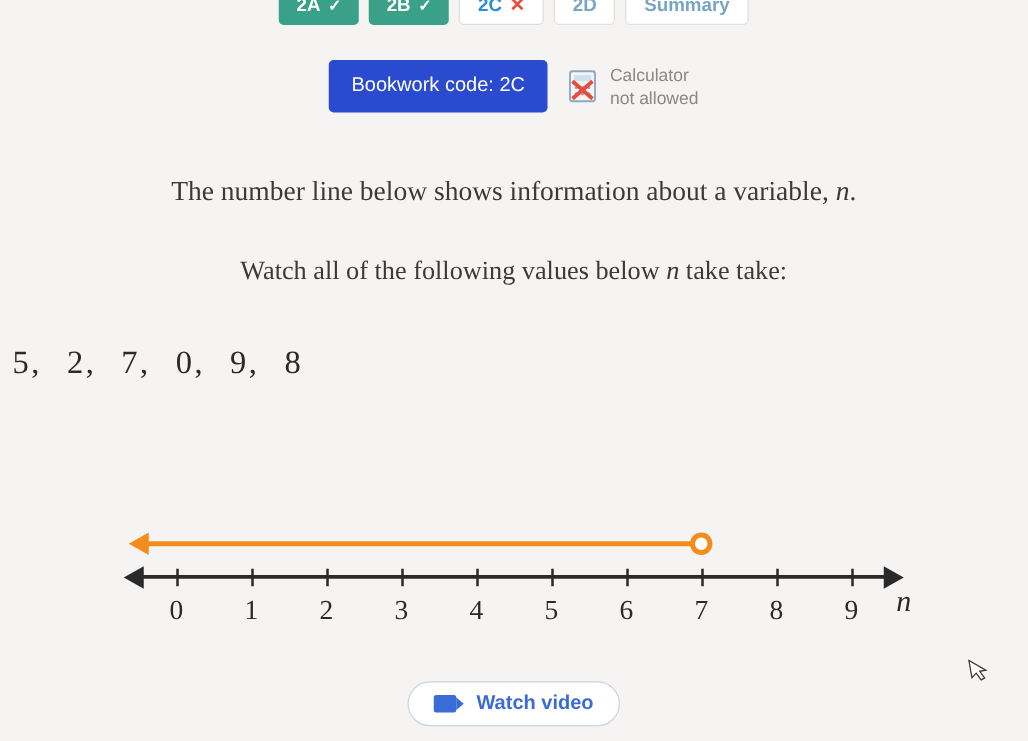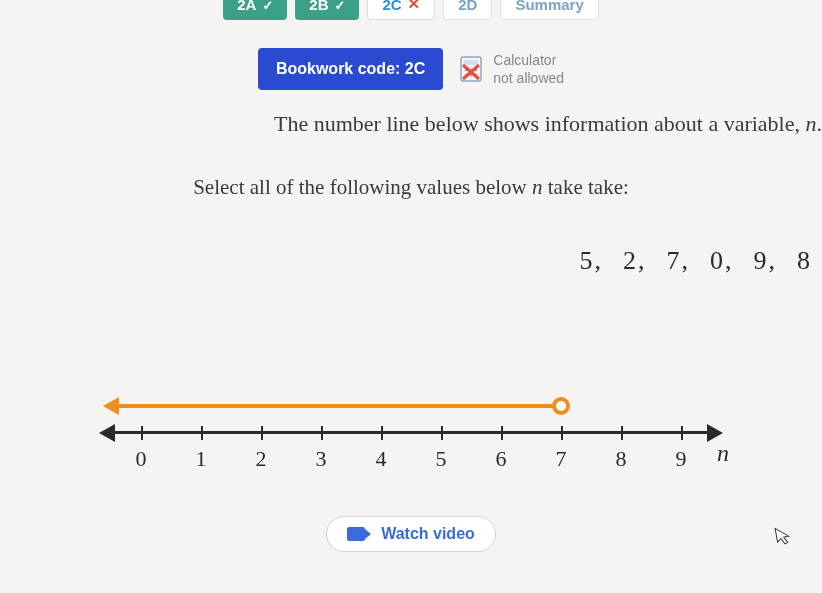--- a/index.html
+++ b/index.html
@@ -49,55 +49,55 @@
       align-items: center;
       gap: 14px;
       margin-top: 28px;
     }
     .bookwork {
       background: #2a4bcf;
       color: #fff;
       padding: 12px 18px;
       border-radius: 4px;
       font-size: 16px;
-      font-weight: 700;
+      font-weight: 400;
     }
     .calc-box {
       display: flex;
       align-items: center;
       gap: 8px;
       color: #888;
       font-size: 14px;
     }
     .calc-icon {
       width: 28px;
       height: 28px;
       position: relative;
     }
     .calc-icon svg { width: 28px; height: 28px; }
     .calc-text { line-height: 1.3; }
     .question {
-      text-align: right;
-      margin-top: 21px;
+      text-align: center;
+      margin-top: 50px;
       font-size: 22px;
       color: #3a3a3a;
       font-family: Georgia, 'Times New Roman', serif;
     }
     .question .var { font-style: italic; }
     .instruction {
       text-align: center;
       margin-top: 38px;
       font-size: 21px;
       color: #3a3a3a;
       font-family: Georgia, 'Times New Roman', serif;
     }
     .instruction b { font-weight: normal; }
     .instruction .var { font-style: italic; }
     .options {
-      text-align: right;
+      text-align: left;
       margin-top: 46px;
       font-size: 26px;
       color: #2a2a2a;
       font-family: Georgia, 'Times New Roman', serif;
       letter-spacing: 2px;
     }
     .options span { margin: 0 10px; }
     .chart-area {
       position: relative;
       width: 620px;
@@ -253,21 +253,21 @@
       <div>not allowed</div>
     </div>
   </div>
 </div>
 
 <div class="question">
   <span>The number line below shows information about a variable, </span><span class="var">n</span><span>.</span>
 </div>
 
 <div class="instruction">
-  <span>Select </span><b>all</b><span> of the following values below </span><span class="var">n</span><span> take take:</span>
+  <span>Watch </span><b>all</b><span> of the following values below </span><span class="var">n</span><span> take take:</span>
 </div>
 
 <div class="options" id="options-container"><span>5,</span><span>2,</span><span>7,</span><span>0,</span><span>9,</span><span>8</span></div>
 
 <div class="chart-area" id="chart">
     <div class="axis-line"></div>
     <div class="axis-arrow-left"></div>
     <div class="axis-arrow-right"></div>
     <div class="tick" style="left: 40px;"></div>
     <div class="tick-label" style="left: 40px;">0</div>

